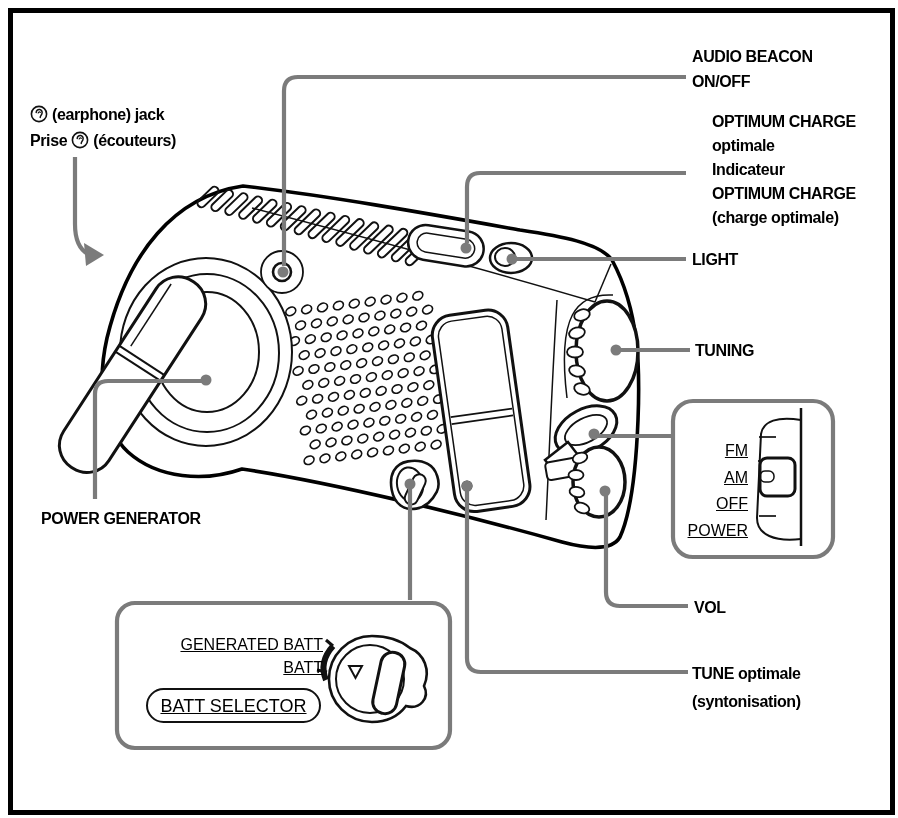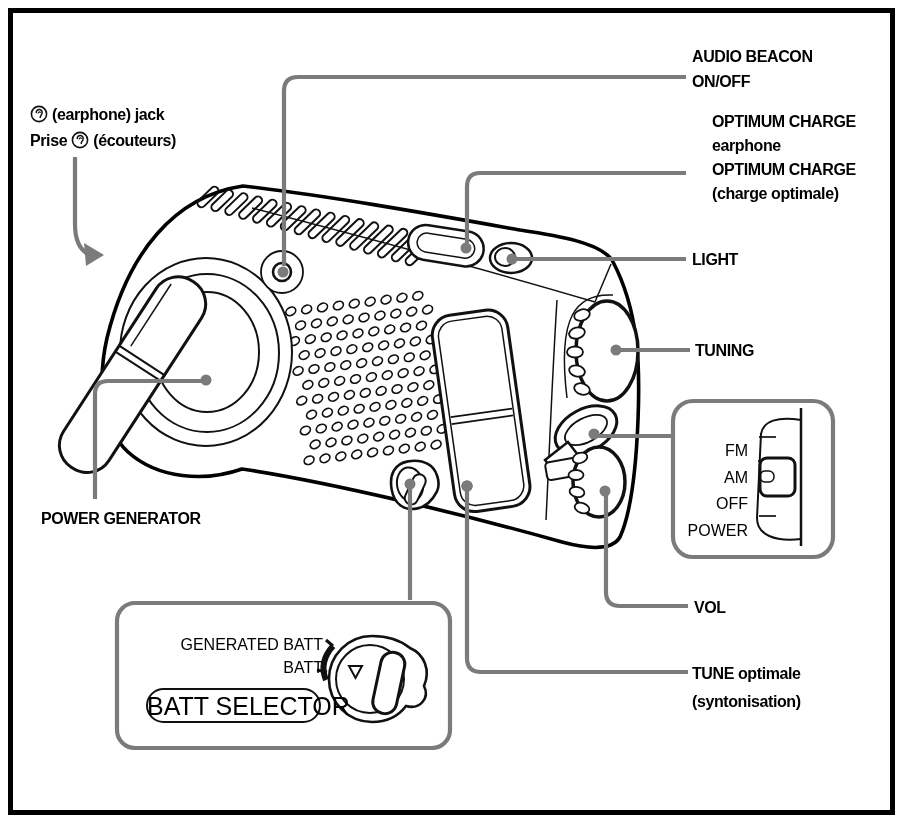--- a/index.html
+++ b/index.html
@@ -3,21 +3,21 @@
 <meta charset="utf-8">
 <style>
   html,body{margin:0;padding:0;background:#fff;}
   body{width:898px;height:818px;position:relative;overflow:hidden;
        font-family:"Liberation Sans", sans-serif;color:#000;}
   .frame{position:absolute;left:8px;top:8px;width:877px;height:797px;
          border:5px solid #000;}
   svg.diagram{position:absolute;left:0;top:0;}
   .lbl{position:absolute;font-size:16px;font-weight:bold;letter-spacing:-0.4px;
        line-height:25px;white-space:nowrap;z-index:5;}
-  .lbl.regular{font-weight:normal;letter-spacing:0;}
+  .lbl.regular{font-weight:normal;letter-spacing:0;text-decoration:underline;}
   .rt{text-align:right;}
   .ct{text-align:center;}
   .ear{display:inline-block;width:18px;height:18px;vertical-align:-3px;}
 </style>
 </head>
 <body>
 
 <div class="frame"></div>
 
 <svg class="diagram" width="898" height="818" viewBox="0 0 898 818">
@@ -304,21 +304,22 @@
   </div>
 </div>
 
 <div class="lbl" style="left:692px;top:44px">
   <div>AUDIO BEACON</div>
   <div>ON/OFF</div>
 </div>
 
 <div class="lbl" style="left:712px;top:110px;line-height:24px">
   <div>OPTIMUM CHARGE</div>
-  <div>earphone</div>
+  <div>optimale</div>
+  <div>Indicateur</div>
   <div>OPTIMUM CHARGE</div>
   <div>(charge optimale)</div>
 </div>
 
 <div class="lbl" style="left:692px;top:247px">LIGHT</div>
 
 <div class="lbl" style="left:695px;top:338px">TUNING</div>
 
 <div class="lbl regular rt" style="left:673px;top:438px;width:75px;line-height:26.7px">
   <div>FM</div>
@@ -334,13 +335,13 @@
   <div>(syntonisation)</div>
 </div>
 
 <div class="lbl" style="left:41px;top:506px">POWER GENERATOR</div>
 
 <div class="lbl regular rt" style="left:117px;top:633px;width:206px;line-height:23px">
   <div>GENERATED BATT</div>
   <div>BATT</div>
 </div>
 
-<div class="lbl regular ct" style="left:147px;top:694px;width:173px;font-size:25px">BATT SELECTOR</div>
+<div class="lbl regular ct" style="left:147px;top:694px;width:173px;font-size:18px">BATT SELECTOR</div>
 
 </body></html>

